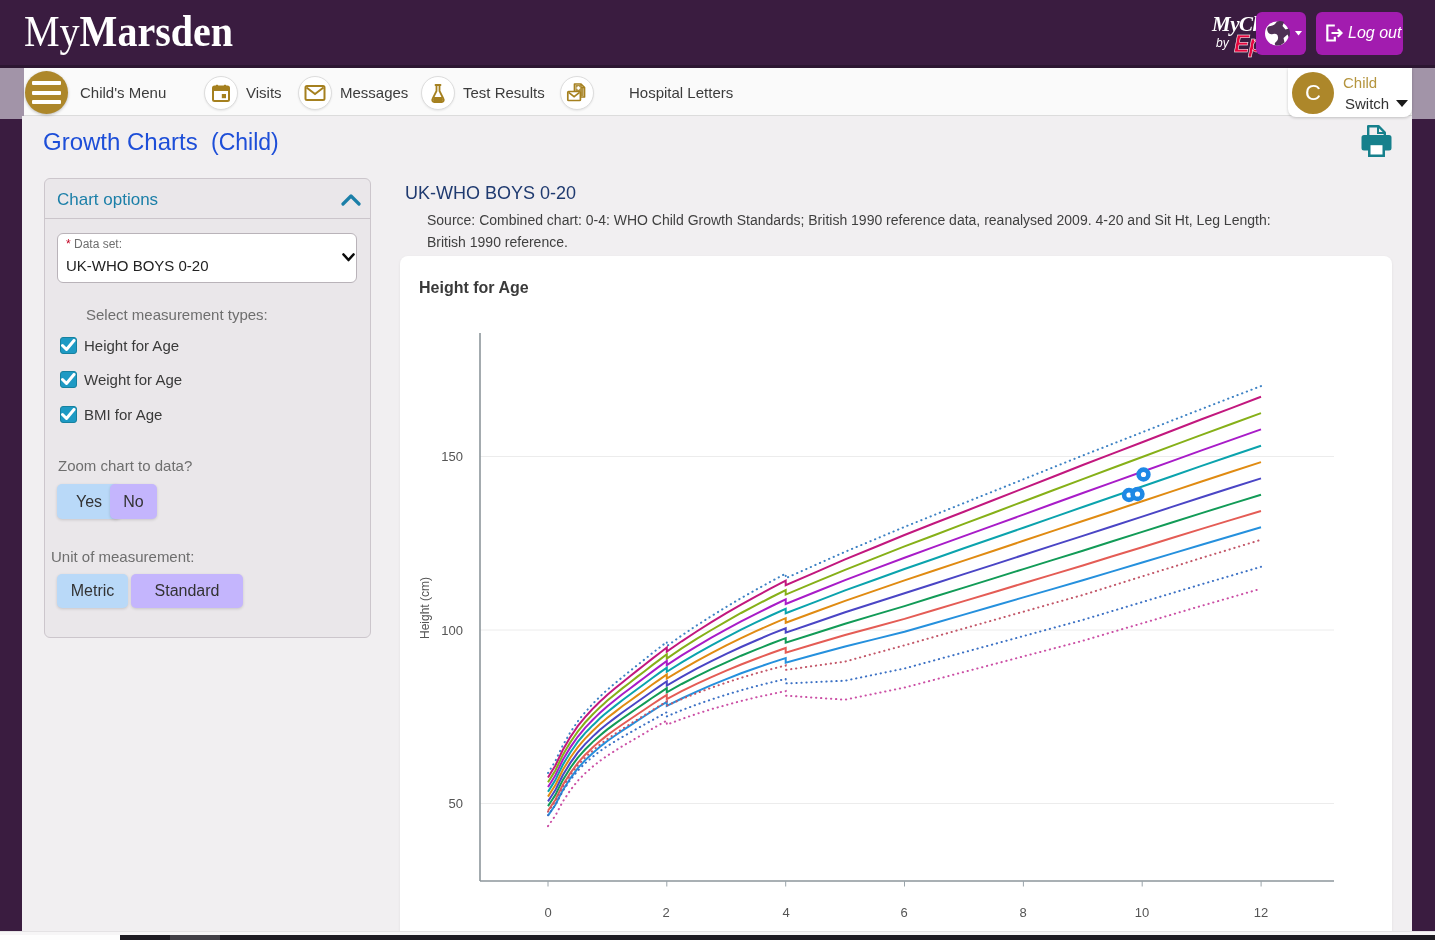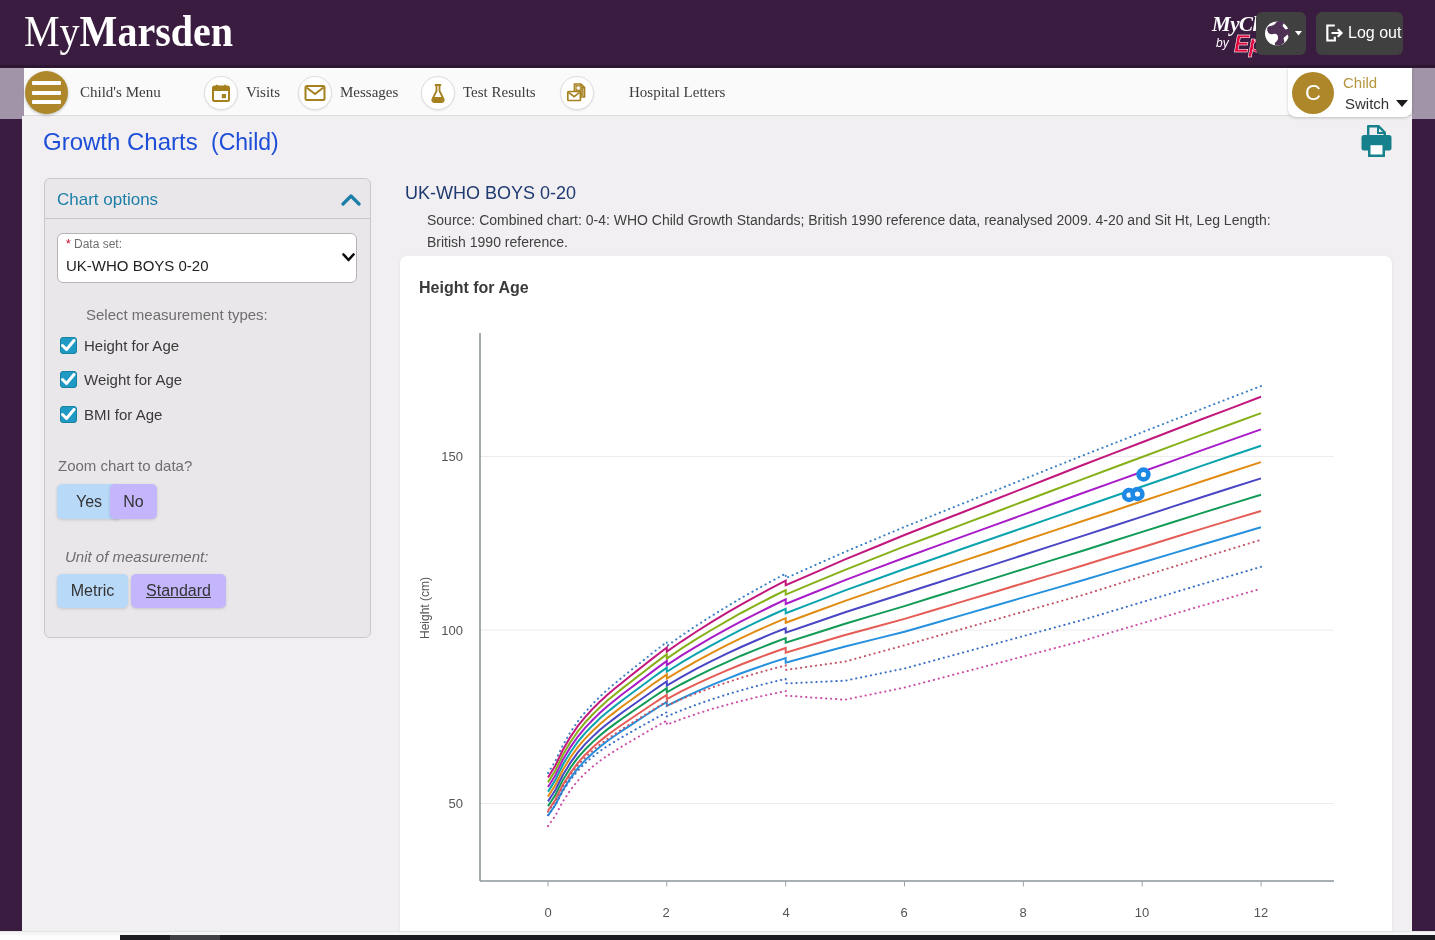--- a/index.html
+++ b/index.html
@@ -4,31 +4,31 @@
 <style>
   * { margin:0; padding:0; box-sizing:border-box; }
   html,body { width:1435px; height:940px; overflow:hidden; }
   body { font-family:"Liberation Sans",sans-serif; background:#f1eff1; position:relative; }
   .abs { position:absolute; }
 
   
   #hdr { left:0; top:0; width:1435px; height:68px; background:#3a1c40; border-bottom:0; box-shadow:inset 0 -3px 0 #2c1631; }
   #logo { left:24px; top:6px; font-family:"Liberation Serif",serif; color:#fff; font-size:44px; letter-spacing:0px; transform:scaleX(0.91); transform-origin:left top; }
   #logo b { font-weight:700; }
-  .hbtn { background:#404040; border-radius:6px; color:#fff; }
+  .hbtn { background:#a21caf; border-radius:6px; color:#fff;font-style:italic; }
   #globebtn { left:1256px; top:12px; width:50px; height:43px; }
   #logoutbtn { left:1316px; top:12px; width:87px; height:43px; font-size:16px; }
 
   
   #mychart { left:1170px; top:10px; width:80px; height:48px; color:#fff;margin-left:40px; }
 
   
   #navrow { left:0; top:68px; width:1435px; height:48px; background:#a294a8; }
   #navbar { left:24px; top:68px; width:1388px; height:48px; background:#fafafa; border-bottom:1px solid #dcdcdc; }
-  .navitem { top:68px; height:48px; display:flex; align-items:center; color:#3c3c3c; font-size:15px;font-family:Liberation Serif, serif; }
+  .navitem { top:68px; height:48px; display:flex; align-items:center; color:#3c3c3c; font-size:15px; }
   .iconcirc { width:34px; height:34px; border-radius:50%; background:#fff; border:1px solid #ddd; display:flex; align-items:center; justify-content:center; box-shadow:0 1px 2px rgba(0,0,0,.08); }
   #burger { left:25px; top:71px; width:43px; height:43px; border-radius:50%; background:#ad872a; box-shadow:0 1px 3px rgba(0,0,0,.25); }
   #burger i { position:absolute; left:7px; width:29px; height:4.2px; background:#fff; border-radius:1px; }
 
   
   #switchcard { left:1288px; top:68px; width:124px; height:49px; background:#fff; border-radius:0 0 8px 8px; box-shadow:0 1px 3px rgba(0,0,0,.2); }
   #switchav { left:1292px; top:72px; width:42px; height:42px; border-radius:50%; background:#ad872a; color:#fff; font-size:22px; display:flex; align-items:center; justify-content:center; }
   #childlbl { left:1343px; top:74px; font-size:15px; color:#b5953f; }
   #switchlbl { left:1345px; top:95px; font-size:15px; color:#333; }
 
@@ -191,23 +191,23 @@
     <svg width="15" height="13" viewBox="0 0 15 13">
       <path d="M1.5 6.5 L5.5 10.5 L13 1.5" fill="none" stroke="#fff" stroke-width="3" stroke-linecap="round" stroke-linejoin="round"></path>
     </svg>
   </div>
   <div class="abs cblbl" style="left:84px;top:406px;">BMI for Age</div>
 
   <div class="abs glabel" style="left:58px;top:457px;text-align:right;">Zoom chart to data?</div>
   <div class="abs tbtn tsel" style="left:57px;top:484px;width:64px;height:35px;">Yes</div>
   <div class="abs tbtn tuns" style="left:110px;top:484px;width:47px;height:35px;">No</div>
 
-  <div class="abs glabel" style="left:65px;top:548px;font-style:italic;">Unit of measurement:</div>
+  <div class="abs glabel" style="left:51px;top:548px;">Unit of measurement:</div>
   <div class="abs tbtn tsel" style="left:57px;top:574px;width:71px;height:34px;">Metric</div>
-  <div class="abs tbtn tuns" style="left:131px;top:574px;width:95px;height:34px;text-decoration:underline;">Standard</div>
+  <div class="abs tbtn tuns" style="left:131px;top:574px;width:112px;height:34px;">Standard</div>
 
   <div class="abs" id="ctitle">UK-WHO BOYS 0-20</div>
   <div class="abs" id="csrc">Source: Combined chart: 0-4: WHO Child Growth Standards; British 1990 reference data, reanalysed 2009. 4-20 and Sit Ht, Leg Length:<br>British 1990 reference.</div>
 
   <div class="abs" id="card"></div>
   <div class="abs" id="cardtitle">Height for Age</div>
 
   <svg class="abs" style="left:400px;top:256px;" width="992" height="684" viewBox="0 0 992 684">
     <line x1="80" y1="200.5" x2="934" y2="200.5" stroke="#ececec" stroke-width="1"></line>
     <line x1="80" y1="374" x2="934" y2="374" stroke="#ececec" stroke-width="1"></line>

